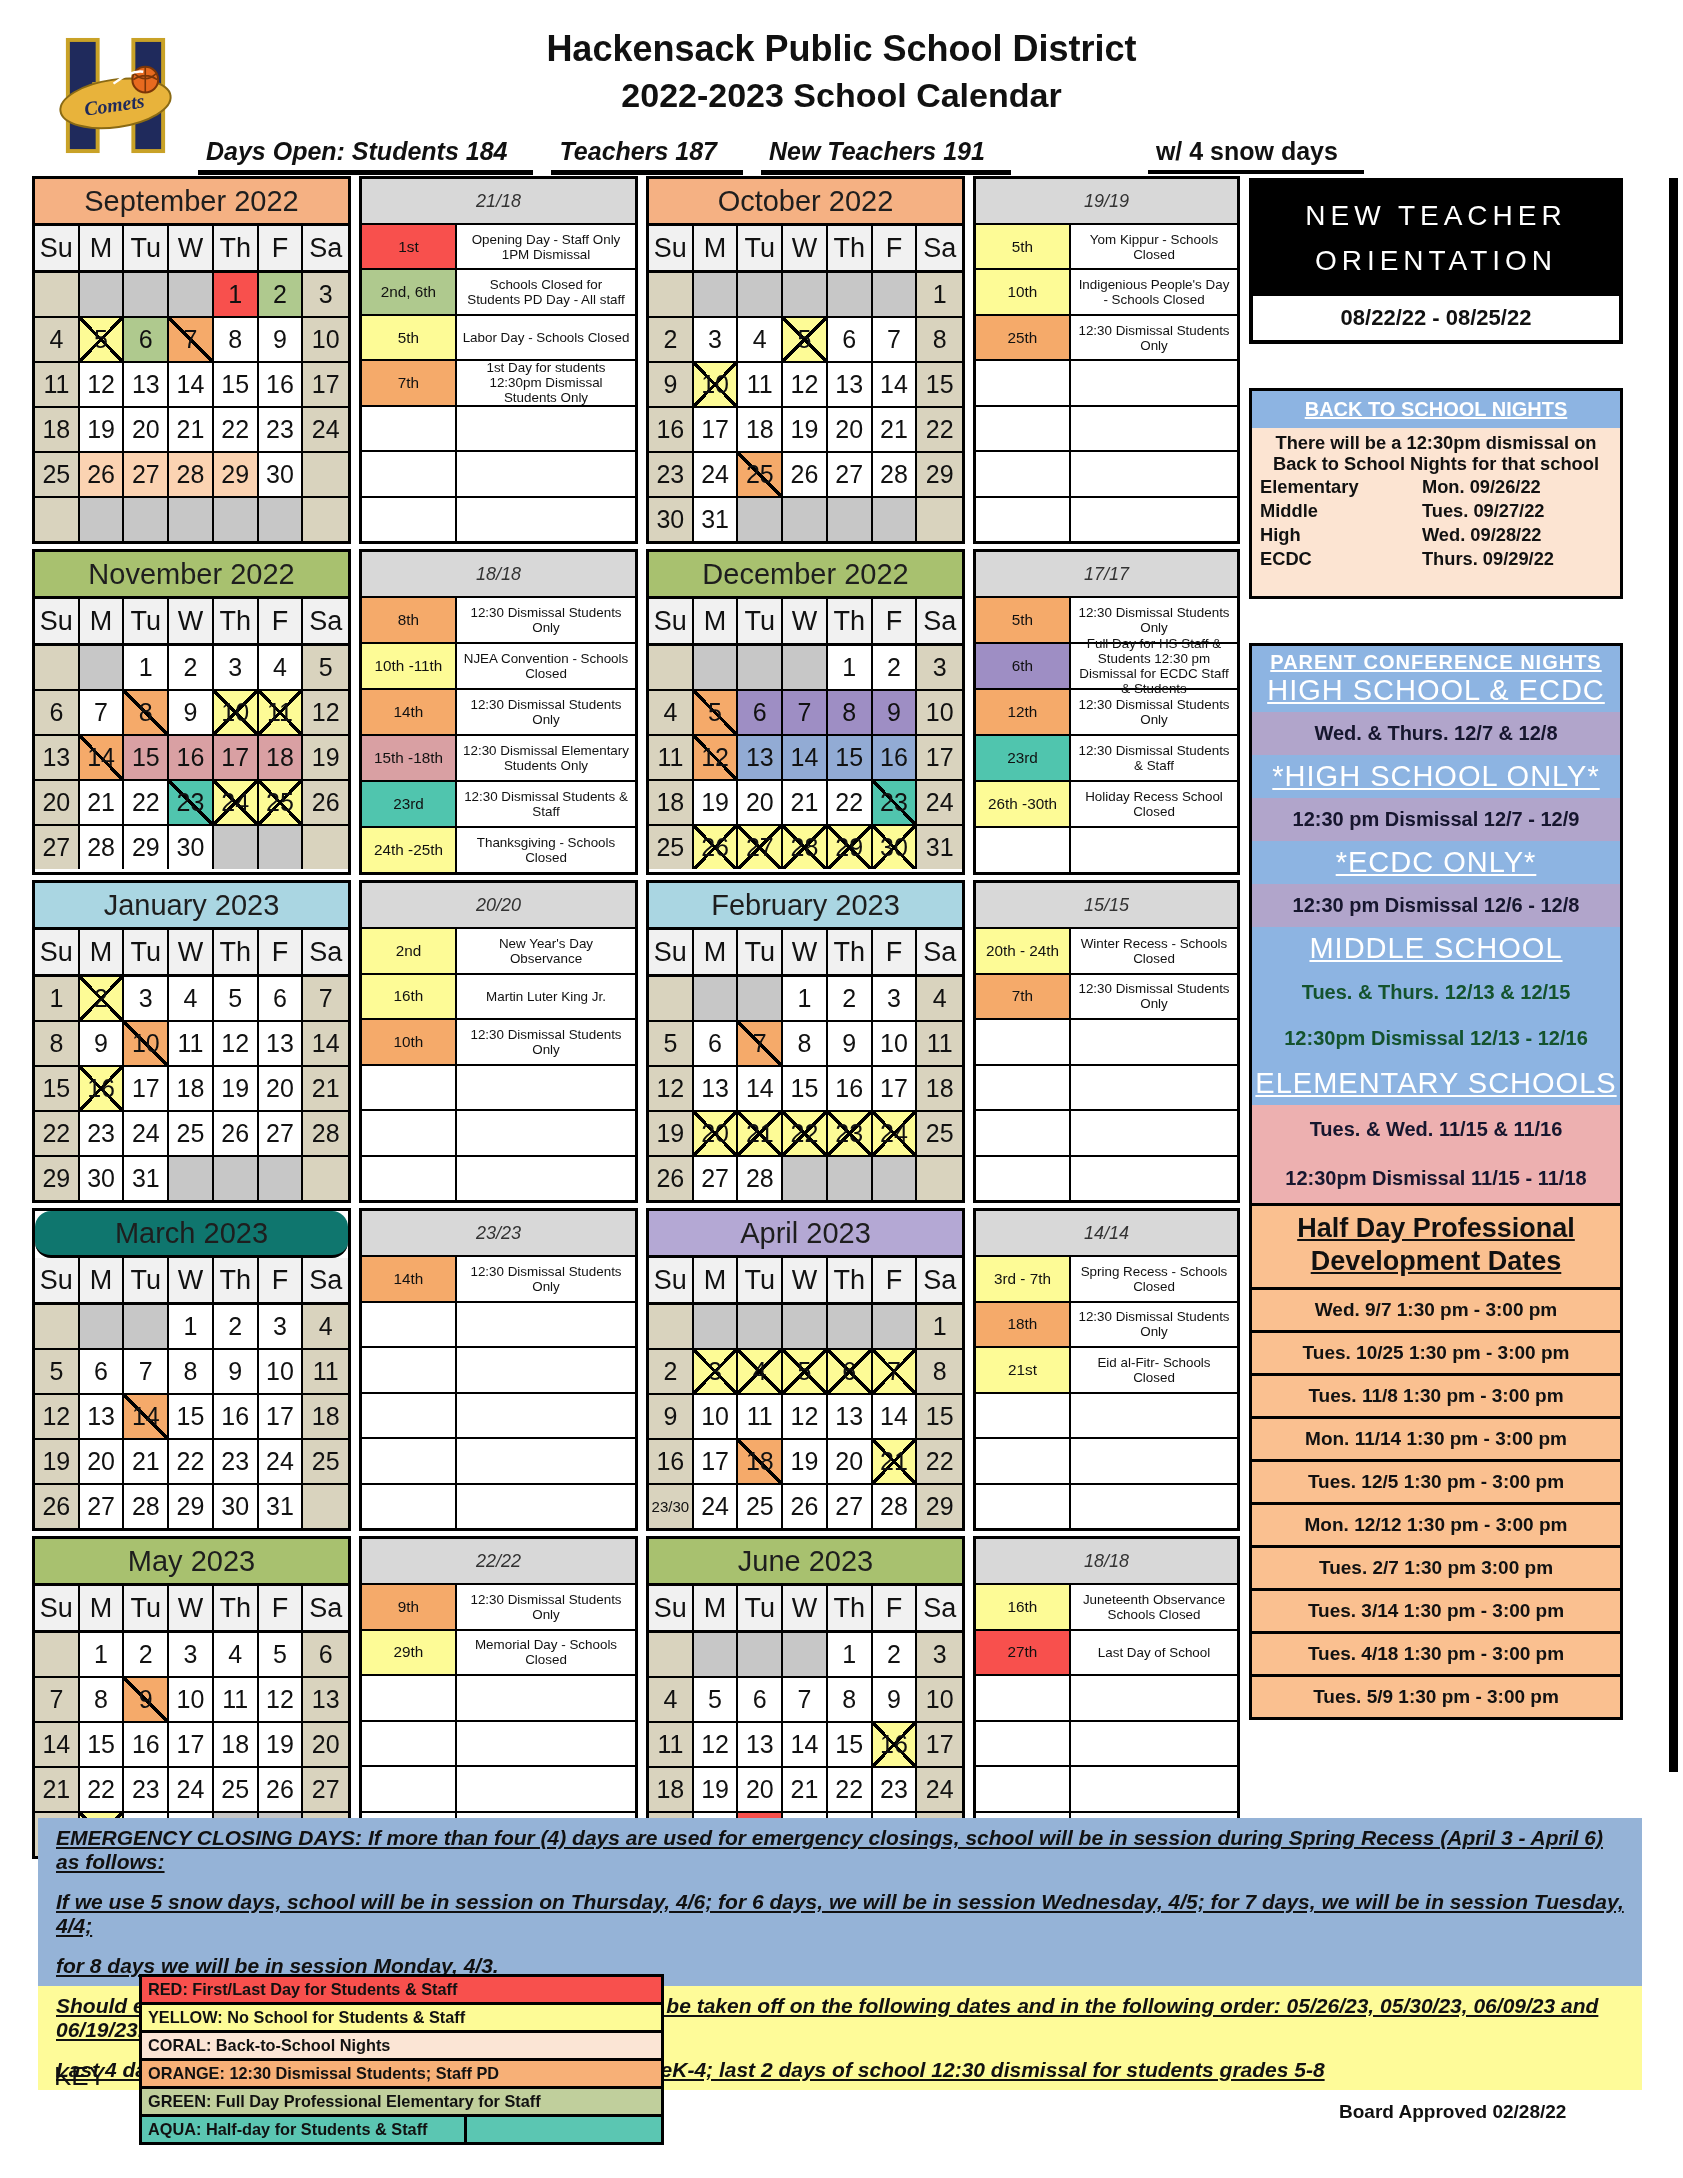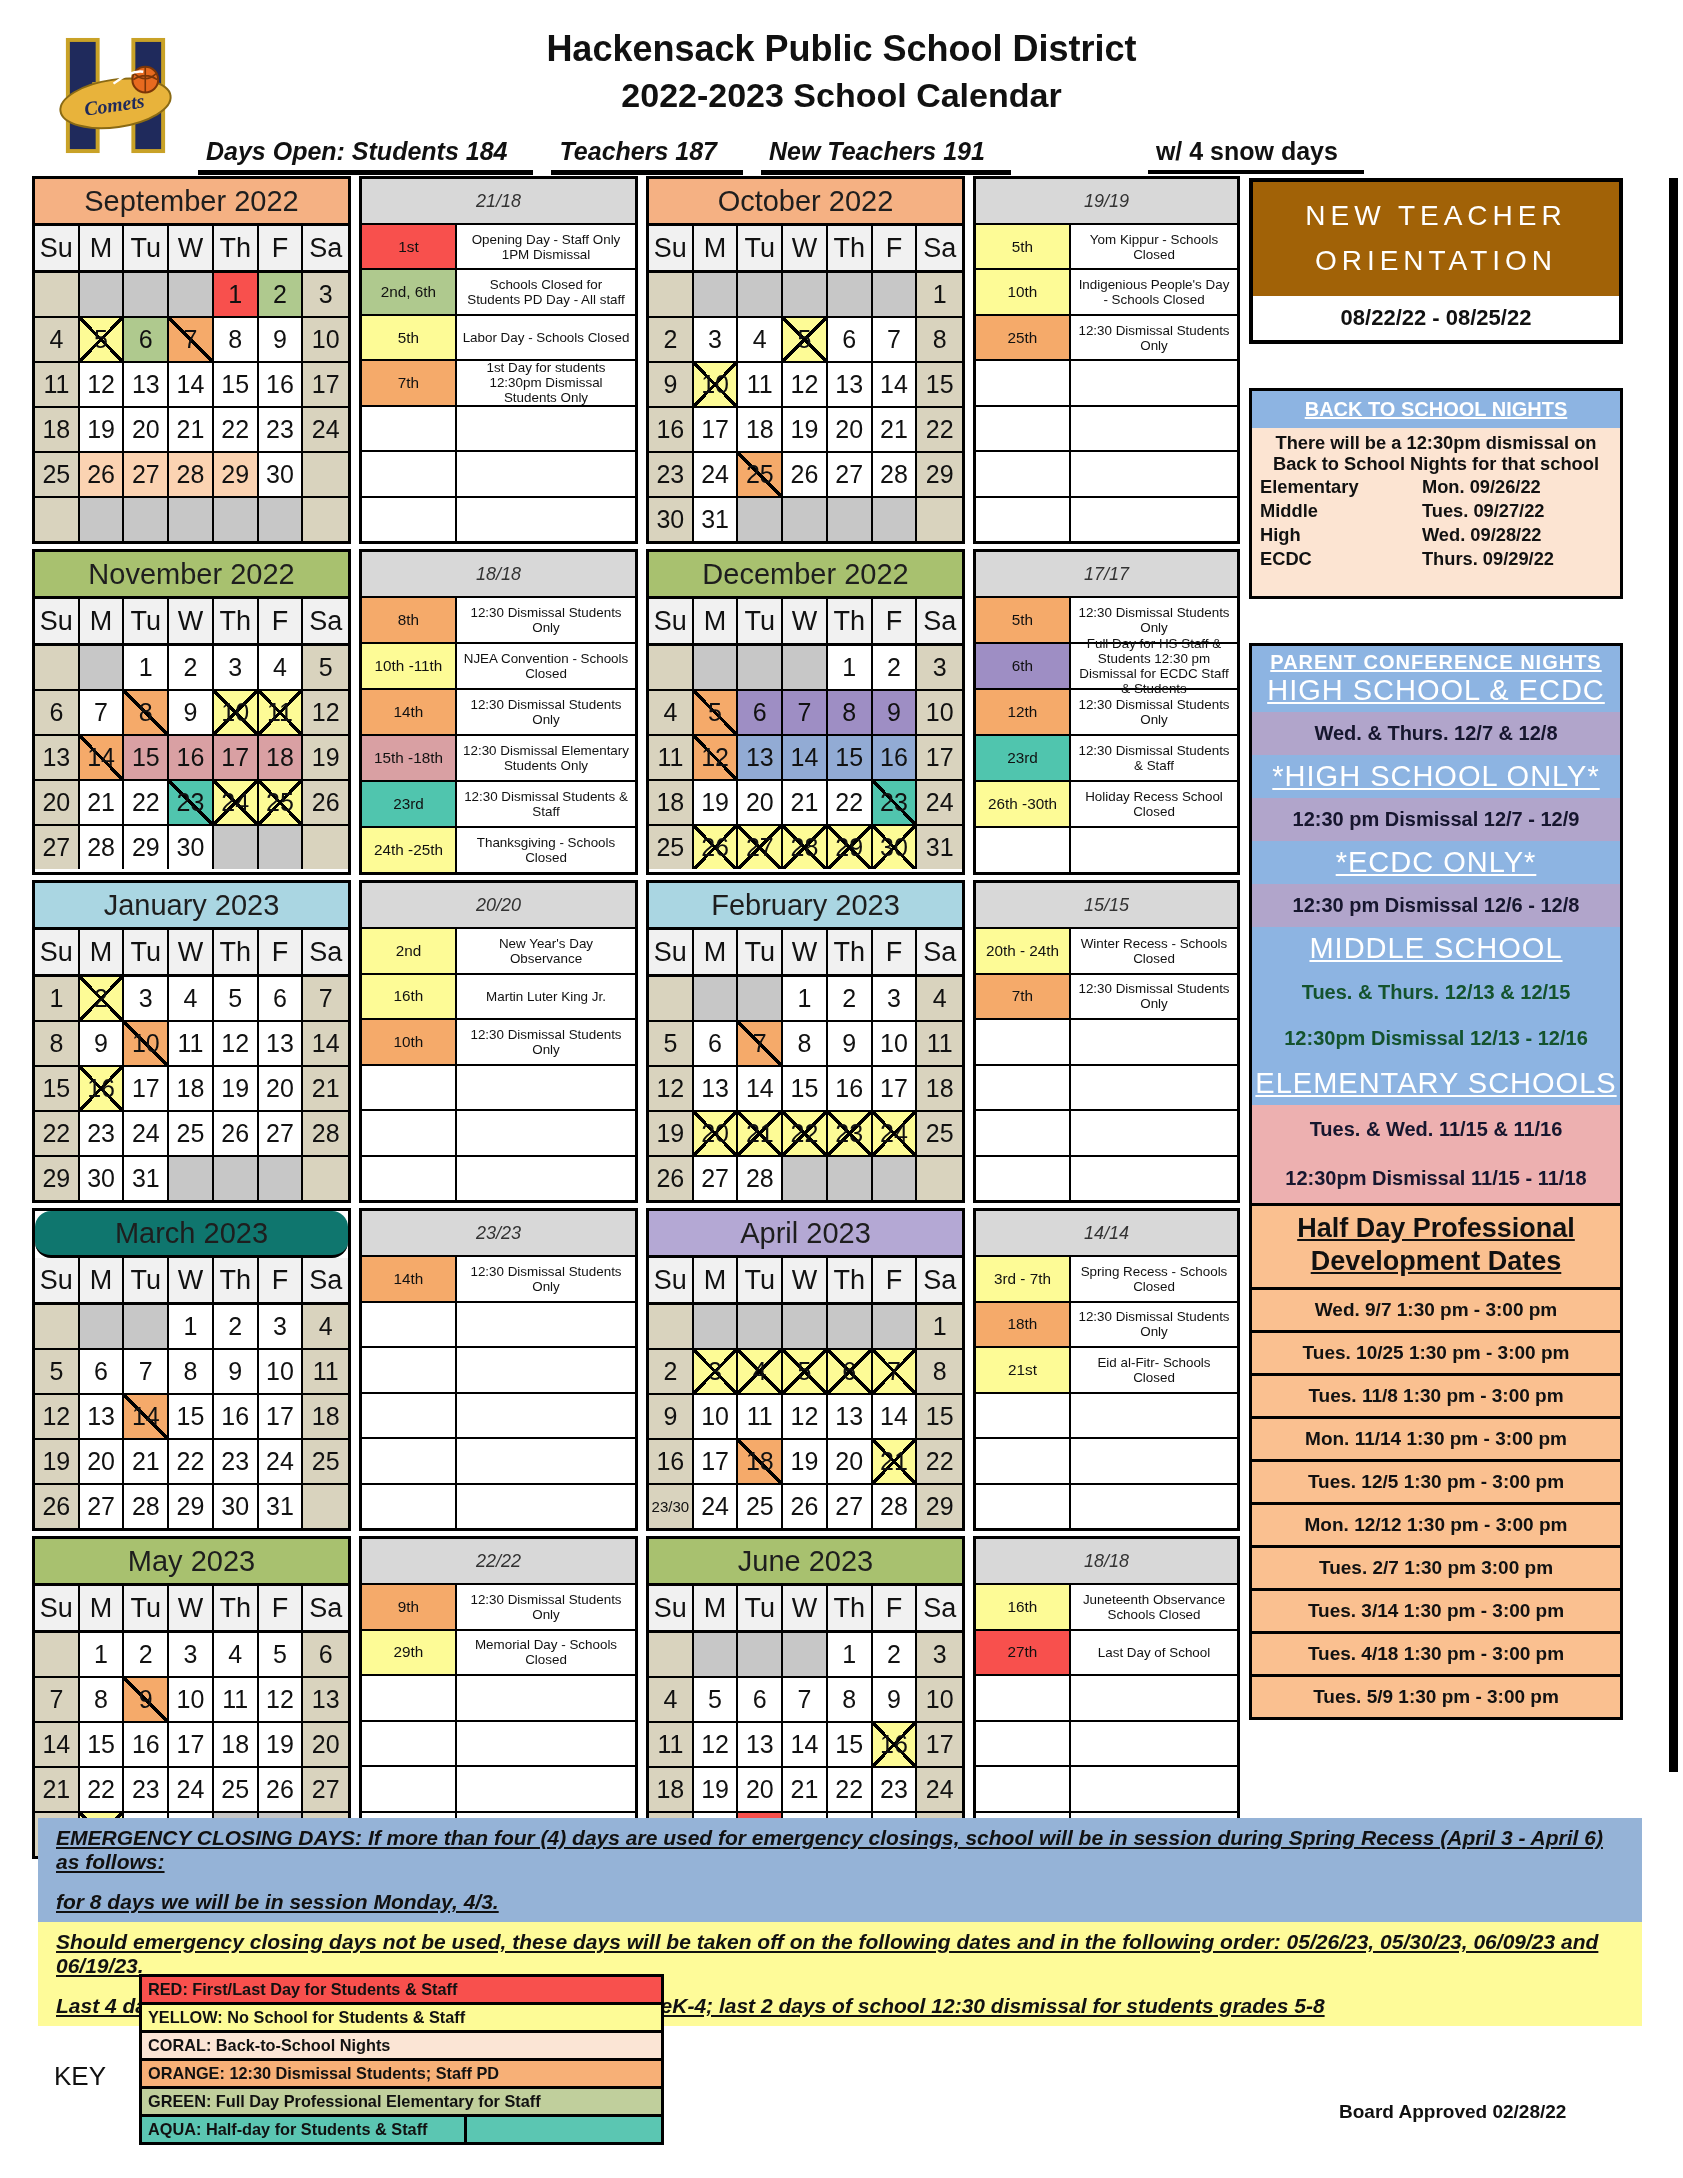--- a/index.html
+++ b/index.html
@@ -54,21 +54,21 @@
   .note-row{flex:1;display:flex;border-bottom:2px solid #000;min-height:40px;}
   .note-row:last-child{border-bottom:none;}
   .note-chip{width:95px;flex:none;border-right:2px solid #000;display:flex;align-items:center;justify-content:center;
              font-size:15.3px;text-align:center;padding:0 2px;box-sizing:border-box;}
   .note-text{flex:1;display:flex;align-items:center;justify-content:center;text-align:center;
              font-size:13.4px;line-height:1.12;padding:2px 5px;}
 
   
   .sidebar{position:absolute;left:1249px;top:178px;width:374px;}
   .nto{border:4px solid #000;}
-  .nto-head{background:#a16207;color:#fff;text-align:center;font-size:28px;letter-spacing:5px;
+  .nto-head{background:#000000;color:#fff;text-align:center;font-size:28px;letter-spacing:5px;
             padding:12px 0 12px;line-height:1.6;}
   .nto-dates{height:44px;display:flex;align-items:center;justify-content:center;font-weight:bold;font-size:22px;}
   .btsn{border:3px solid #000;margin-top:44px;}
   .btsn-head{background:#8DB4E2;color:#fff;font-weight:bold;font-size:20px;text-align:center;
              padding:7px 0;text-decoration:underline;}
   .btsn-body{background:#FCE4D2;padding:4px 8px 26px;font-weight:bold;font-size:18.3px;}
   .btsn-intro{text-align:center;line-height:1.15;}
   .btsn-row{display:flex;margin-top:2px;}
   .btsn-row .lbl{width:46%;}
   .btsn-row .val{width:54%;}
@@ -1018,20 +1018,21 @@
           <div class="pd-row">Tues. 4/18 1:30 pm - 3:00 pm</div>
           <div class="pd-row">Tues. 5/9 1:30 pm - 3:00 pm</div>
         </div>
     </div>
   </div>
 
   <div class="right-bar"></div>
 
   <div class="emergency" id="emergency">
       <div class="em-line em-blue"><span>EMERGENCY CLOSING DAYS: If more than four  (4) days are used for emergency closings, school will be in session during Spring Recess (April 3 - April 6) as follows:</span></div>
+      <div class="em-line em-blue"><span>If we use 5 snow days, school will be in session on Thursday, 4/6; for 6 days, we will be in session Wednesday, 4/5; for 7 days, we will be in session Tuesday, 4/4;</span></div>
       <div class="em-line em-blue"><span>for 8 days we will be in session Monday, 4/3. </span></div>
       <div class="em-line em-yellow"><span>Should emergency closing days not be used, these days will be taken off on the following dates and in the following order:  05/26/23, 05/30/23, 06/09/23 and 06/19/23.</span></div>
       <div class="em-line em-yellow"><span>Last 4 days of school 12:30 dismissal for students grades PreK-4; last 2 days of school 12:30 dismissal for students grades 5-8</span></div>
     </div>
 
   <div class="key-label">KEY</div>
   <div class="key" id="key">
       <div class="key-row" style="background: rgb(248, 80, 77);">RED: First/Last Day for Students &amp; Staff</div>
       <div class="key-row" style="background: rgb(253, 251, 150);">YELLOW: No School for Students &amp; Staff</div>
       <div class="key-row" style="background: rgb(251, 229, 213);">CORAL: Back-to-School Nights</div>

